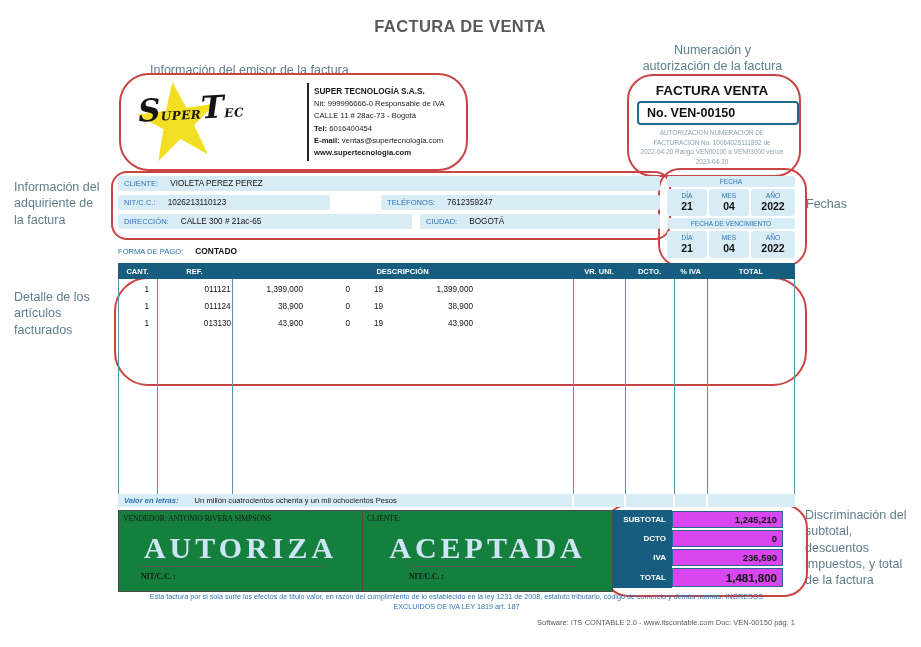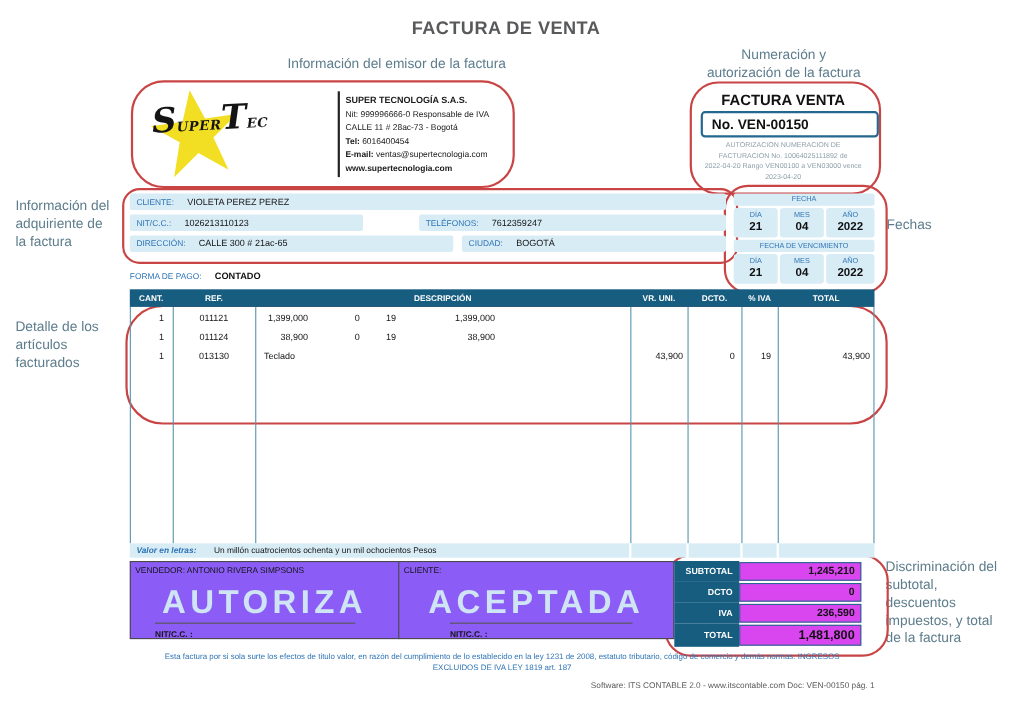--- a/index.html
+++ b/index.html
@@ -54,34 +54,34 @@
   .thead{position:absolute;left:118px;top:263px;width:677px;height:16px;background:#175d80;
          display:flex;color:#fff;font-size:7.5px;font-weight:bold;}
   .thead>div{display:flex;align-items:center;justify-content:center;}
   .rows{position:absolute;left:118px;top:281px;width:677px;}
   .trow{display:flex;height:17px;font-size:8.2px;color:#141414;align-items:center;}
   .c1{width:39px;box-sizing:border-box;}.c2{width:75px;box-sizing:border-box;}
   .c3{width:341px;box-sizing:border-box;}.c4{width:52px;box-sizing:border-box;}
   .c5{width:49px;box-sizing:border-box;}.c6{width:33px;box-sizing:border-box;}
   .c7{width:88px;box-sizing:border-box;}
   .tr{text-align:right;justify-content:flex-end;display:flex;}
-  .tc{text-align:center;justify-content:center;display:flex;}
+  .tc{text-align:center;justify-content:center;display:flex;margin-left:23px;}
   .tl{text-align:left;justify-content:flex-start;display:flex;}
   .pr4{padding-right:4px;}.pr6{padding-right:6px;}.pr8{padding-right:8px;}.pl8{padding-left:8px;}
   .vline{position:absolute;width:1px;background:#5695ad;top:279px;height:215px;}
 
   
   .valor-bar{position:absolute;left:118px;top:494px;width:677px;height:13px;background:#d8ecf6;
              display:flex;align-items:center;}
   .valor-bar .lbl{color:#2e74b5;font-size:7.6px;font-weight:bold;font-style:italic;padding-left:6px;white-space:nowrap;}
   .valor-bar .val{color:#141414;font-size:7.6px;margin-left:16px;white-space:nowrap;}
   .vgap{position:absolute;top:0;bottom:0;width:2px;background:#fff;}
 
   
-  .sigbox{position:absolute;top:510px;height:71px;border:1px solid #4a4a4a;box-sizing:border-box;background:#8b5cf6;}
+  .sigbox{position:absolute;top:510px;height:82px;border:1px solid #4a4a4a;box-sizing:border-box;background:#15803d;font-family:Liberation Serif, serif;}
   .sig-head{position:absolute;left:4px;top:3px;font-size:7.6px;color:#141414;white-space:nowrap;}
   .watermark{position:absolute;left:0;right:0;top:20px;text-align:center;font-size:30px;font-weight:bold;
              color:#cfe4f4;letter-spacing:4px;}
   .sigline{position:absolute;top:55px;border-top:1px solid #555;}
   .signit{position:absolute;top:61px;font-size:7.6px;font-weight:600;color:#141414;}
 
   
   .totals{position:absolute;left:613px;top:510px;width:182px;}
   .tot-row{display:flex;align-items:stretch;}
   .tot-label{width:59px;background:#175d80;color:#fff;font-weight:bold;font-size:8px;
@@ -95,21 +95,21 @@
   .legal{position:absolute;left:118px;width:677px;text-align:center;color:#2e74b5;font-size:7.2px;}
   .software{position:absolute;left:400px;top:618px;width:395px;text-align:right;font-size:7.5px;color:#58595b;}
 </style>
 </head>
 <body>
 
 <div id="stage">
 
   <div class="page-title">FACTURA DE VENTA</div>
 
-  <div class="ann" style="left:150px;top:50px;width:310px;text-align:right;">Información del emisor de la factura</div>
+  <div class="ann" style="left:150px;top:62px;width:310px;text-align:left;">Información del emisor de la factura</div>
   <div class="ann" style="left:14px;top:179px;width:110px;">Información del
 adquiriente de
 la factura</div>
   <div class="ann" style="left:625px;top:42px;width:175px;text-align:center;">Numeración y
 autorización de la factura</div>
   <div class="ann" style="left:806px;top:196px;">Fechas</div>
   <div class="ann" style="left:14px;top:289px;width:110px;">Detalle de los
 artículos
 facturados</div>
   <div class="ann" style="left:805px;top:507px;width:118px;">Discriminación del
@@ -226,21 +226,20 @@
         <div class="c1 tr pr8">1</div>
         <div class="c2 tc">011124</div>
         <div class="c4 tr pr4">38,900</div>
         <div class="c5 tr pr6">0</div>
         <div class="c6 tr pr6">19</div>
         <div class="c7 tr pr4">38,900</div>
       </div>
       <div class="trow">
         <div class="c1 tr pr8">1</div>
         <div class="c2 tc">013130</div>
-        <div class="c3 tl pl8">Teclado</div>
         <div class="c4 tr pr4">43,900</div>
         <div class="c5 tr pr6">0</div>
         <div class="c6 tr pr6">19</div>
         <div class="c7 tr pr4">43,900</div>
       </div>
     </div>
 
     <div class="vline" style="left:118px;"></div>
     <div class="vline" style="left:157px;"></div>
     <div class="vline" style="left:232px;"></div>

